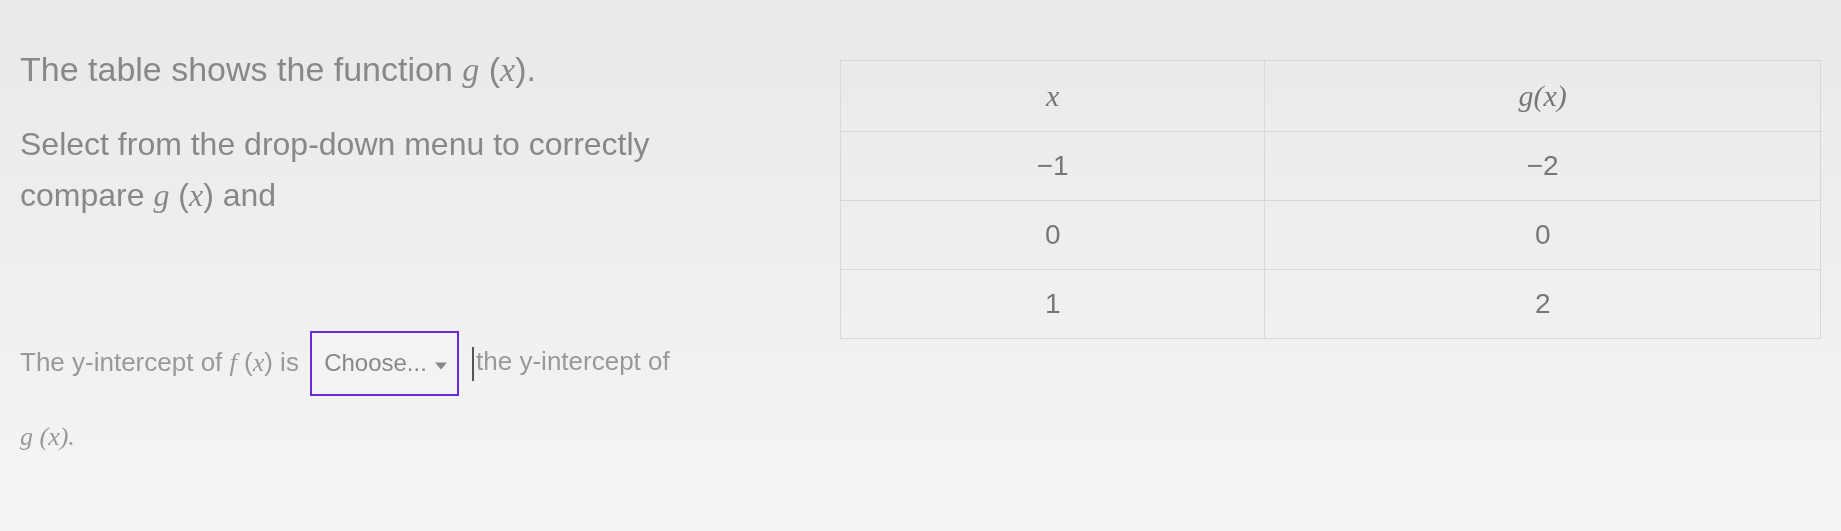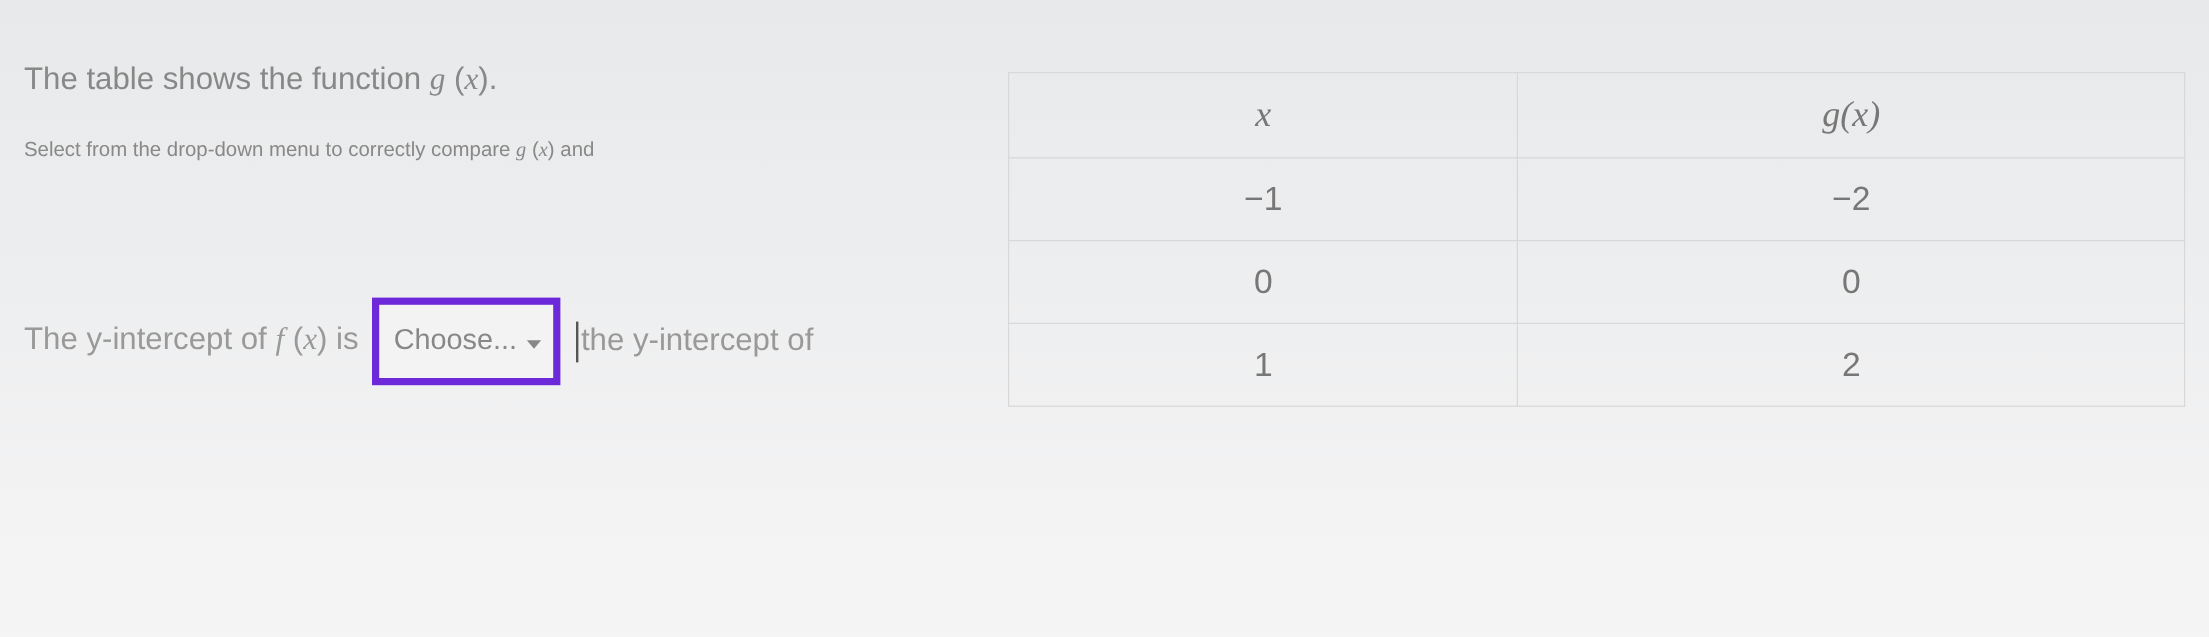--- a/index.html
+++ b/index.html
@@ -21,42 +21,42 @@
     .left-column {
       flex: 0 0 760px;
       display: flex;
       flex-direction: column;
     }
     .right-column {
       flex: 1;
       padding-top: 10px;
     }
     .intro-text {
-      font-size: 26px;
+      font-size: 34px;
       color: #888;
       margin-bottom: 30px;
     }
     .instruction-text {
-      font-size: 17px;
+      font-size: 32px;
       color: #888;
       line-height: 1.6;
       margin-bottom: 110px;
     }
     .sentence-block {
       font-size: 26px;
       color: #999;
       line-height: 2.2;
     }
     .math-var {
       font-style: italic;
       font-family: 'Times New Roman', serif;
     }
     .dropdown {
       display: inline-block;
-      border: 6px solid #6d28d9;
+      border: 2px solid #6d28d9;
       background: #f3f3f3;
       padding: 4px 30px 4px 12px;
       font-size: 24px;
       color: #888;
       position: relative;
       vertical-align: middle;
       margin: 0 4px;
       cursor: pointer;
     }
     .dropdown::after {
@@ -109,20 +109,23 @@
   </div>
   <div class="instruction-text">
     <span>Select from the drop-down menu to correctly compare <span class="math-var">g</span> (<span class="math-var">x</span>) and</span><br>
   </div>
   <div class="sentence-block">
     <span>The y-intercept of <span class="math-var">f</span> (<span class="math-var">x</span>) is</span>
     <span class="dropdown">
       <span>Choose...</span>
     </span>
     <span class="cursor-mark"></span><span>the y-intercept of</span>
+    <div class="gx-line2">
+      <span class="math-var">g (x).</span>
+    </div>
   </div>
 </div>
 
 <div class="right-column">
   <table>
     <thead>
       <tr>
         <th>x</th>
         <th>g(x)</th>
       </tr>

